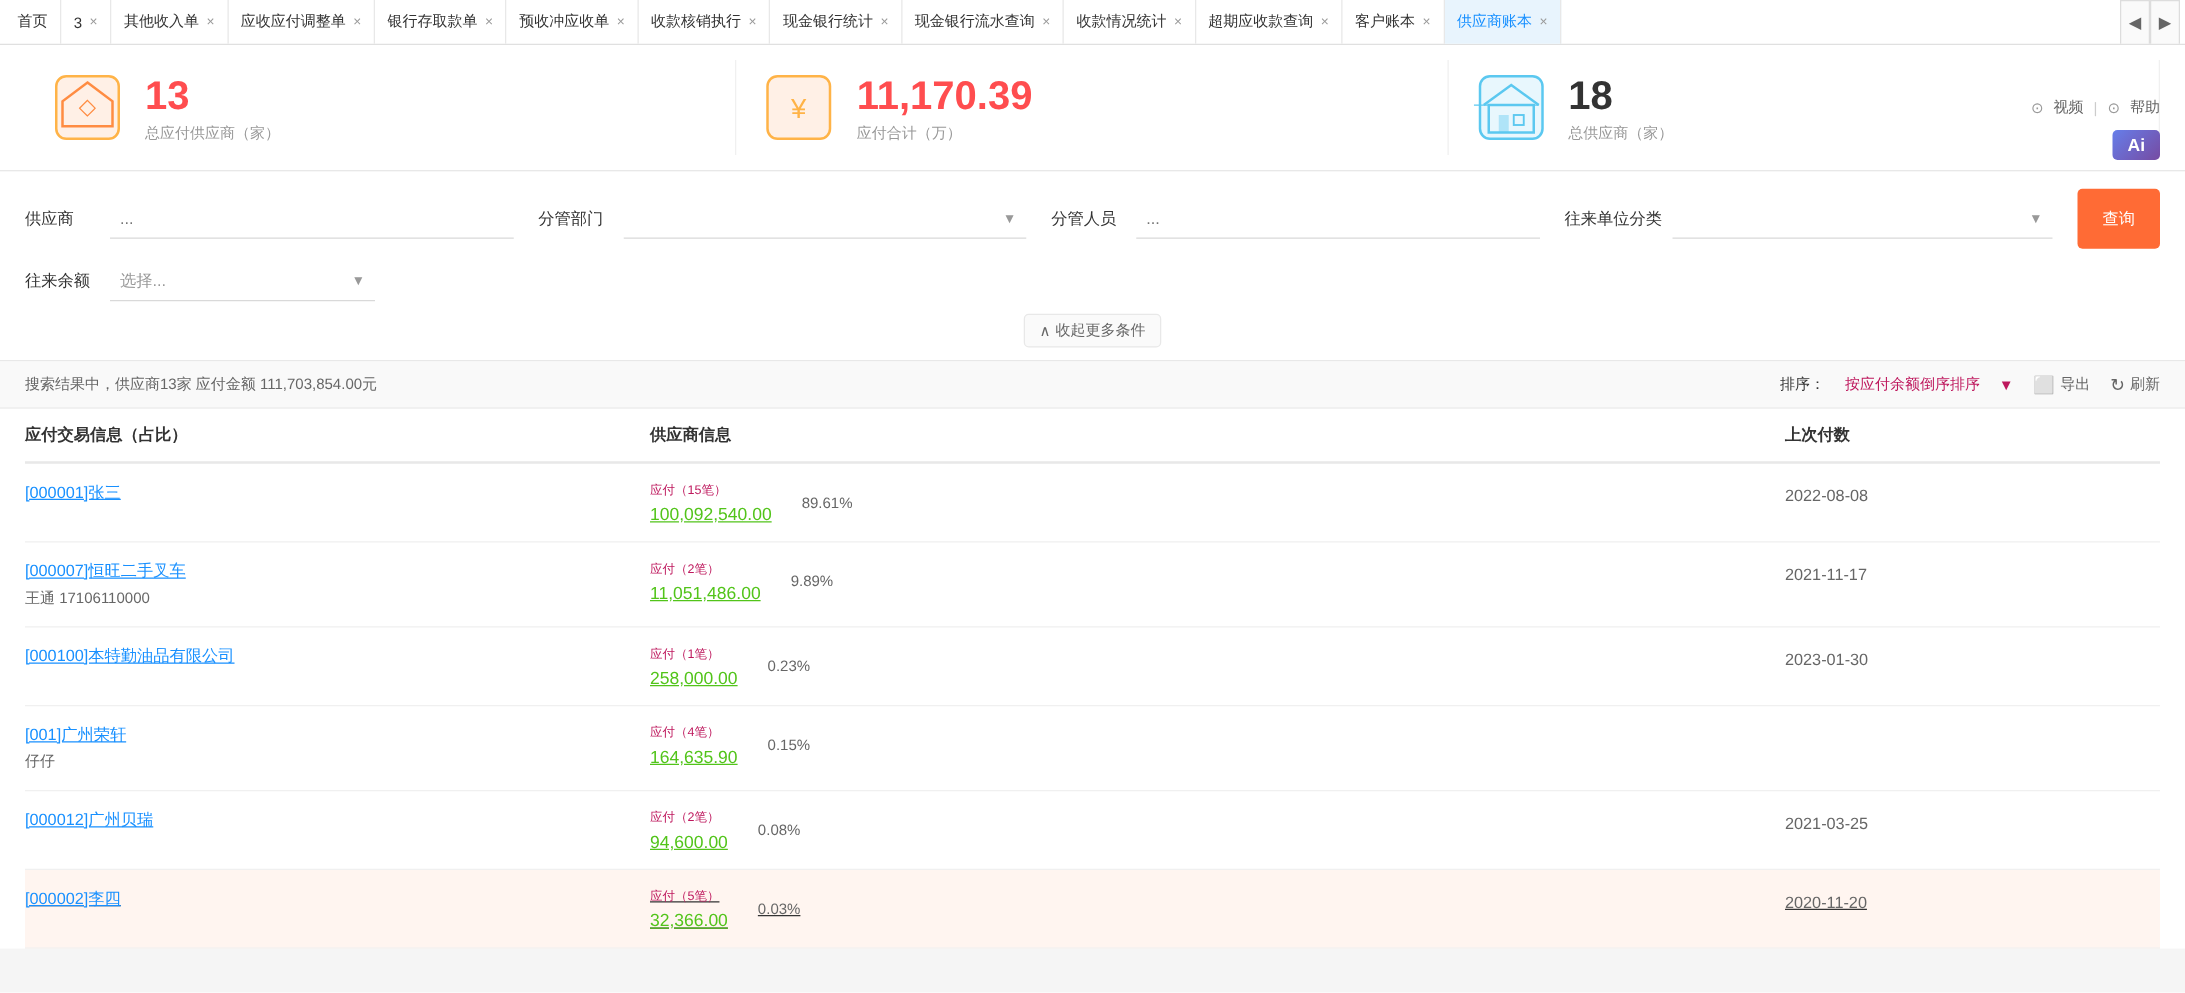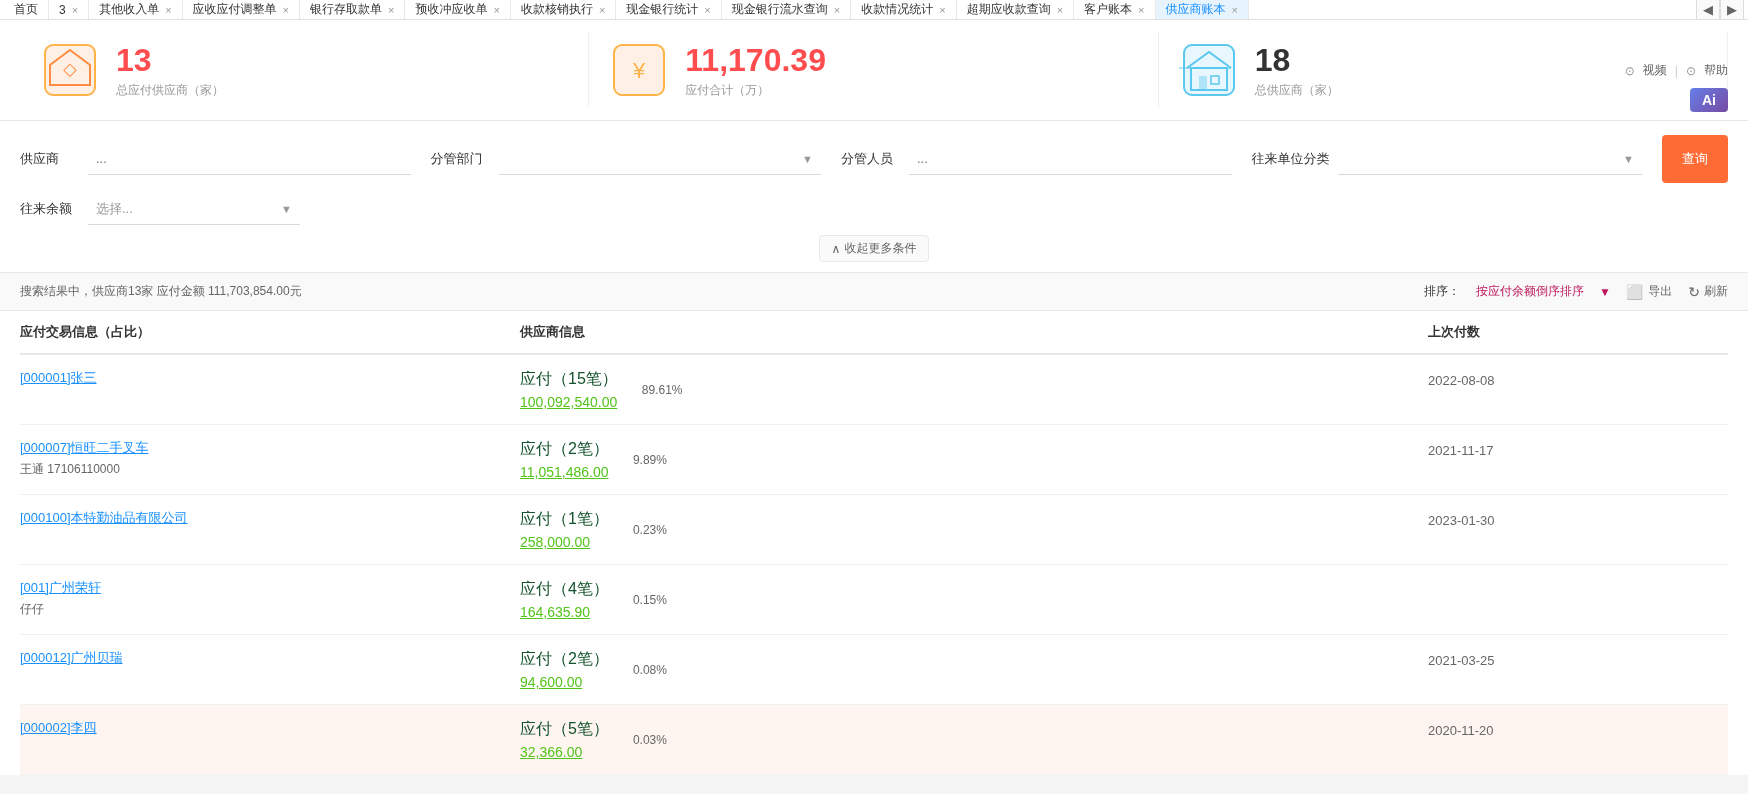--- a/index.html
+++ b/index.html
@@ -4,21 +4,21 @@
   <style>
     * { margin: 0; padding: 0; box-sizing: border-box; }
     body { font-family: "Microsoft YaHei", "SimHei", Arial, sans-serif; font-size: 13px; background: #f5f5f5; color: #333; width: 1748px; }
 
     
     .top-nav {
       display: flex;
       align-items: center;
       background: #fff;
       border-bottom: 1px solid #e0e0e0;
-      height: 20px;
+      height: 36px;
       padding: 0 4px;
       overflow: hidden;
     }
     .nav-tab {
       display: flex;
       align-items: center;
       padding: 0 10px;
       height: 36px;
       font-size: 12px;
       color: #333;
@@ -236,21 +236,21 @@
       font-size: 13px;
       color: #333;
     }
     .table-row {
       display: grid;
       grid-template-columns: 500px 1fr 300px;
       padding: 14px 0;
       border-bottom: 1px solid #f0f0f0;
       align-items: start;
     }
-    .table-row.highlighted { background: #fff5f0; }
+    .table-row.highlighted { background: #fff5f0; text-decoration: underline; }
     .supplier-link {
       color: #1890ff;
       text-decoration: underline;
       cursor: pointer;
       font-size: 13px;
     }
     .supplier-sub {
       font-size: 12px;
       color: #666;
       margin-top: 4px;
@@ -258,21 +258,21 @@
     .transaction-info {
       display: flex;
       align-items: flex-start;
       gap: 16px;
     }
     .transaction-detail {
       display: flex;
       flex-direction: column;
       gap: 4px;
     }
-    .tx-label { font-size: 16px; color: #14532d; }
+    .tx-label { font-size: 10px; color: #be185d; }
     .tx-amount {
       font-size: 14px;
       color: #52c41a;
       font-weight: 500;
       text-decoration: underline;
       cursor: pointer;
     }
     .tx-percent { font-size: 12px; color: #666; align-self: center; margin-left: 8px; }
     .last-payment { font-size: 13px; color: #666; padding-top: 4px; }
 

